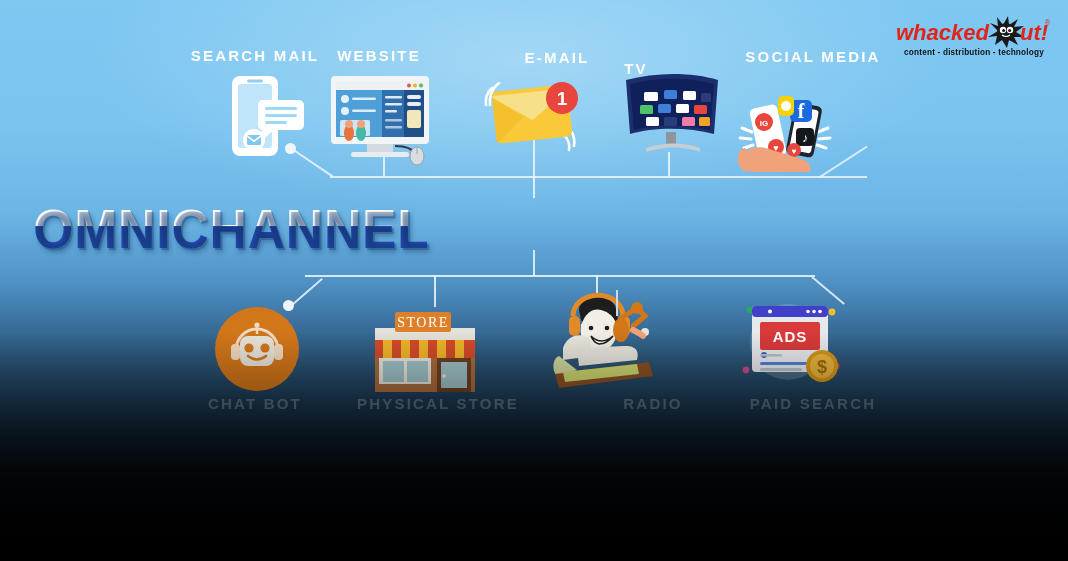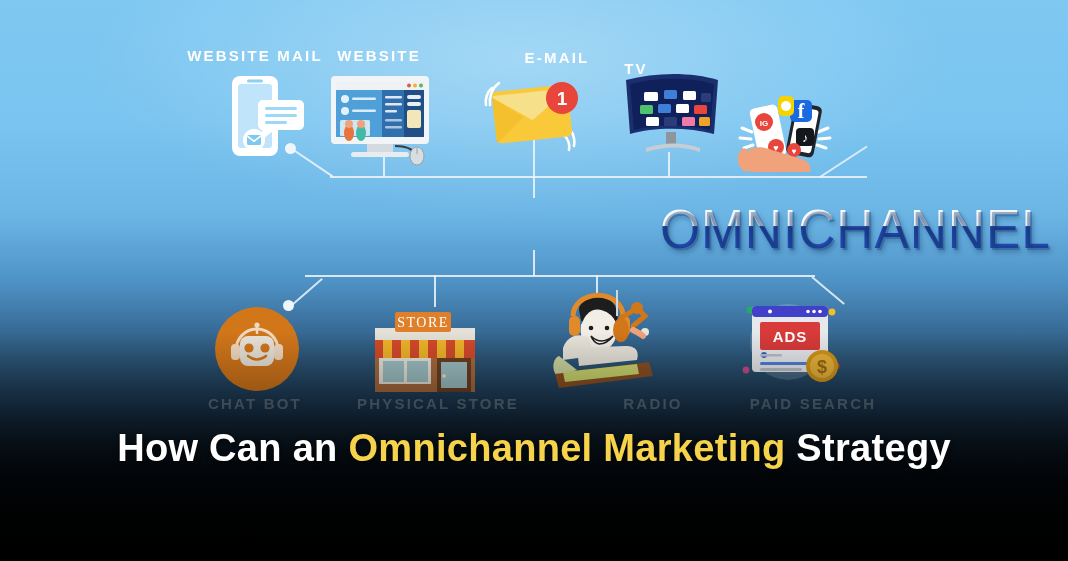--- a/index.html
+++ b/index.html
@@ -38,23 +38,23 @@
   .lbl.dim{color:#6d7d8a;opacity:.78;text-shadow:none;}
 
   
   .line{position:absolute;background:#eef6fb;opacity:.85;}
   .hline{height:2px;}
   .vline{width:2px;}
   .diag{position:absolute;height:2px;background:#eef6fb;opacity:.85;transform-origin:left center;}
   .node{position:absolute;width:11px;height:11px;border-radius:50%;background:#eef6fb;}
 
   
-  .omni{position:absolute;left:16px;right:0;top:196px;text-align:right;
+  .omni{position:absolute;left:16px;right:0;top:196px;text-align:left;
     font-family:"Liberation Sans", sans-serif;
-    font-size:56px;font-weight:normal;letter-spacing:1px;
+    font-size:56px;font-weight:bold;letter-spacing:1px;
     color:#ffffff;
     -webkit-text-stroke:0;
     text-shadow:
        2px 2px 0 rgba(20,60,120,.35),
        3px 4px 6px rgba(10,40,80,.35);
   }
   .omni span{background:linear-gradient(180deg,#ffffff 0%,#ffffff 46%,#1f3fa0 47%,#2b52c0 100%);
     -webkit-background-clip:text;background-clip:text;color:transparent;
     font-stretch:condensed;transform:scaleX(.92);display:inline-block;}
 
@@ -95,24 +95,25 @@
   <div>
     <div class="line vline" style="left:533px;top:250px;height:26px;"></div>
     <div class="line hline" style="left:305px;top:275px;width:510px;"></div>
     <div class="diag" style="left:292px;top:304px;width:40px;transform:rotate(-41deg);"></div>
     <div class="node" style="left:283px;top:300px;"></div>
     <div class="line vline" style="left:434px;top:275px;height:32px;"></div>
     <div class="line vline" style="left:596px;top:275px;height:36px;"></div>
     <div class="diag" style="left:812px;top:276px;width:42px;transform:rotate(40deg);"></div>
   </div>
 
-  <div class="lbl" style="left:175px;top:47px;width:160px;">WEBSITE MAIL</div>
+  <div class="lbl" style="left:175px;top:47px;width:160px;">SEARCH MAIL</div>
   <div class="lbl" style="left:314px;top:47px;width:130px;">WEBSITE</div>
   <div class="lbl" style="left:492px;top:49px;width:130px;text-align:center;">E-MAIL</div>
   <div class="lbl" style="left:586px;top:60px;width:100px;">TV</div>
+  <div class="lbl" style="left:728px;top:48px;width:170px;">SOCIAL MEDIA</div>
 
   <div class="lbl dim" style="left:185px;top:395px;width:140px;">CHAT BOT</div>
   <div class="lbl dim" style="left:338px;top:395px;width:200px;">PHYSICAL STORE</div>
   <div class="lbl dim" style="left:598px;top:395px;width:110px;">RADIO</div>
   <div class="lbl dim" style="left:728px;top:395px;width:170px;">PAID SEARCH</div>
 
   <div class="icon-wrap" style="left:216px;top:74px;">
     <svg width="96" height="86" viewBox="0 0 96 86">
       <rect x="16" y="2" width="46" height="80" rx="8" fill="#ffffff"></rect>
       <rect x="22" y="10" width="34" height="64" rx="3" fill="#8dd0f5" opacity=".55"></rect>
@@ -328,18 +329,32 @@
       <rect x="24" y="76" width="42" height="3" rx="1.5" fill="#b9c0c6"></rect>
       <circle cx="86" cy="74" r="16" fill="#d2951a"></circle>
       <circle cx="86" cy="74" r="12" fill="#e8b43a"></circle>
       <text x="86" y="81" font-family="Liberation Sans, sans-serif" font-size="18" font-weight="bold" fill="#9a6a0f" text-anchor="middle">$</text>
     </svg>
   </div>
 
   <div class="dark-fade"></div>
 
   <div class="headline">
-    <div>
-      <span>How Can an </span><span class="hl">Omnichannel Marketing</span><span> Strategy</span>
-    </div>
-  </div>
-
+  </div>
+
+  <div class="logo">
+    <svg class="logo-word" viewBox="0 0 160 34">
+      <text x="2" y="26" font-family="Liberation Sans, sans-serif" font-size="22" font-weight="bold" font-style="italic" fill="#e2231a">whacked</text>
+      <g>
+        <path d="M104 17 L96 9 L104 12 L103 3 L109 11 L114 2 L115 11 L124 5 L120 13 L130 12 L122 18 L130 23 L120 23 L124 31 L115 26 L113 34 L108 26 L101 31 L103 22 L94 23 Z" fill="#1a1a1a"></path>
+        <circle cx="112" cy="18" r="9" fill="#1a1a1a"></circle>
+        <circle cx="109" cy="16" r="3.2" fill="#ffffff"></circle>
+          <circle cx="116" cy="16" r="3.2" fill="#ffffff"></circle>
+        <circle cx="109.6" cy="16.4" r="1.5" fill="#1a1a1a"></circle>
+          <circle cx="115.6" cy="16.4" r="1.5" fill="#1a1a1a"></circle>
+        <path d="M108 21 Q112 24 116 21" stroke="#ffffff" stroke-width="1.2" fill="none"></path>
+      </g>
+      <text x="126" y="26" font-family="Liberation Sans, sans-serif" font-size="22" font-weight="bold" font-style="italic" fill="#e2231a">ut!</text>
+      <text x="151" y="11" font-family="Liberation Sans, sans-serif" font-size="7" fill="#e2231a">®</text>
+    </svg>
+    <div class="logo-tag">content  -  distribution  -  technology</div>
+  </div>
 </div>
 
 </body></html>

